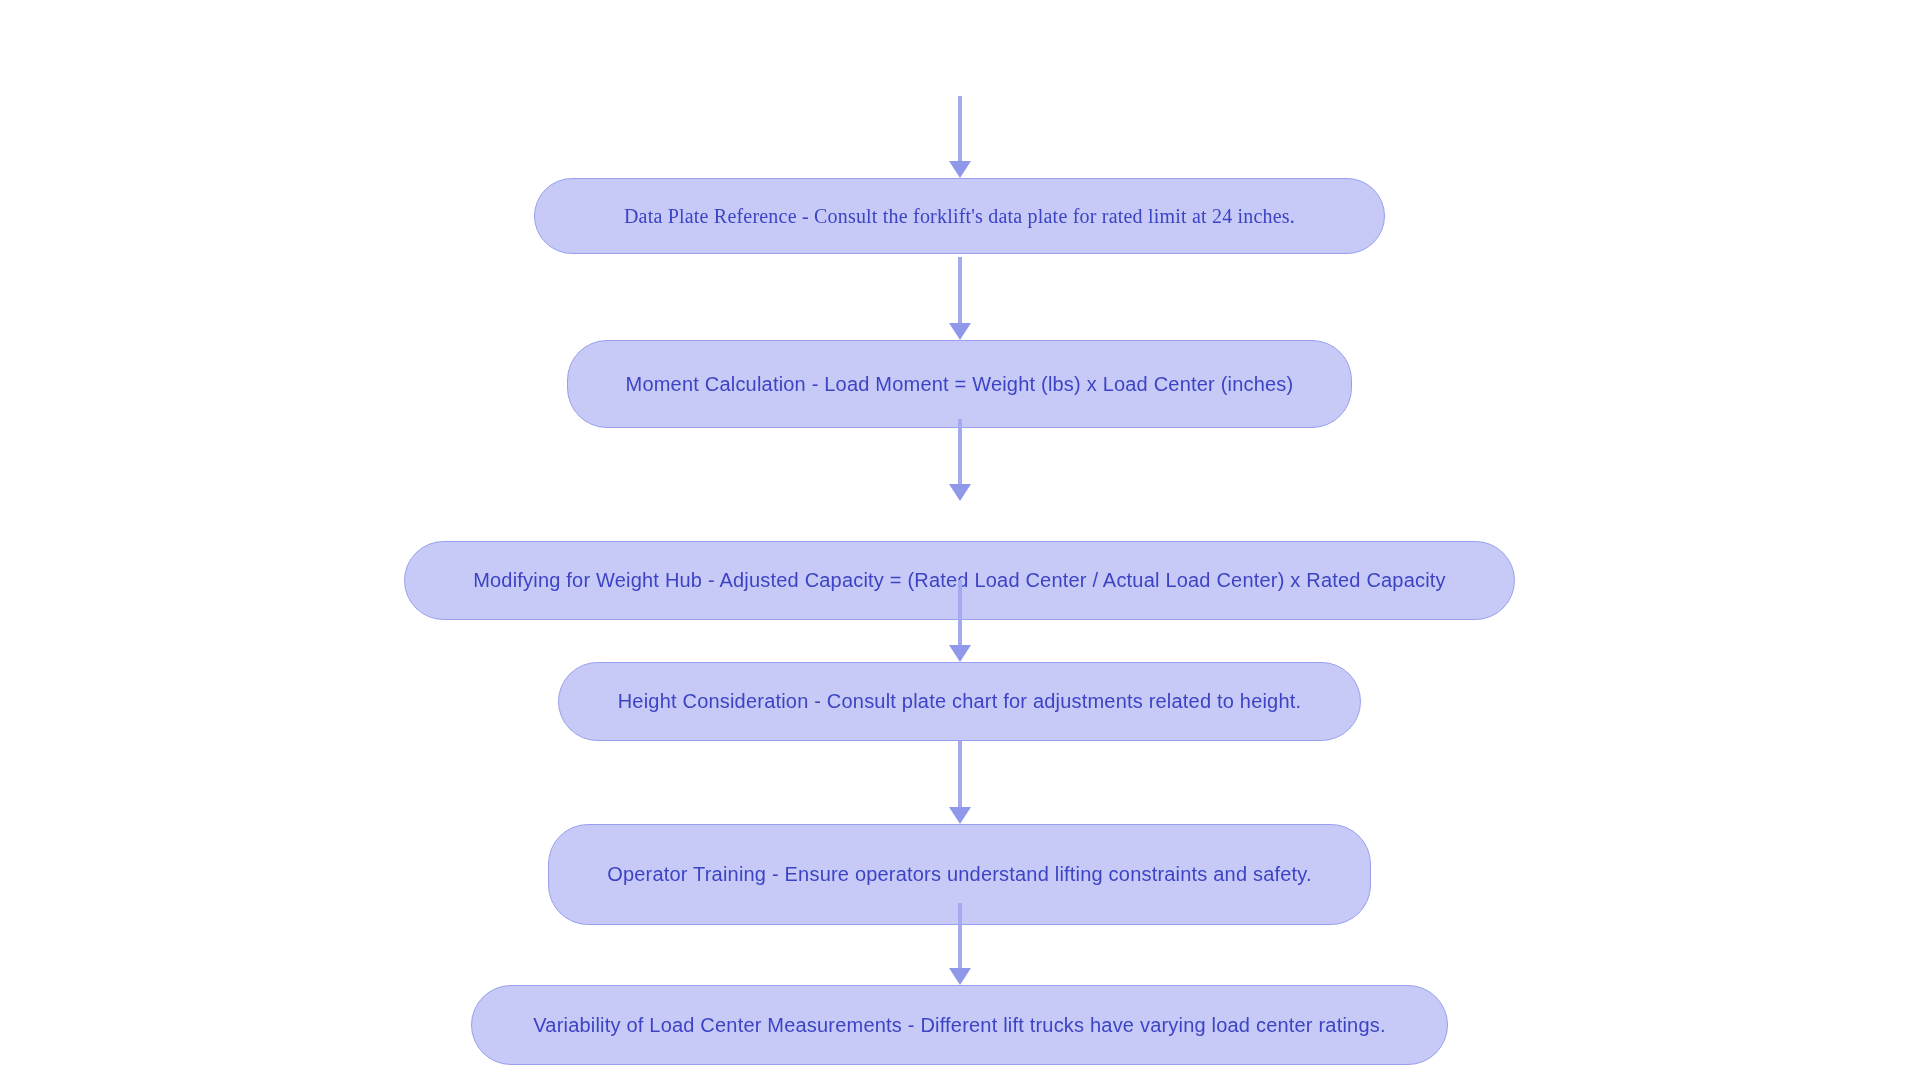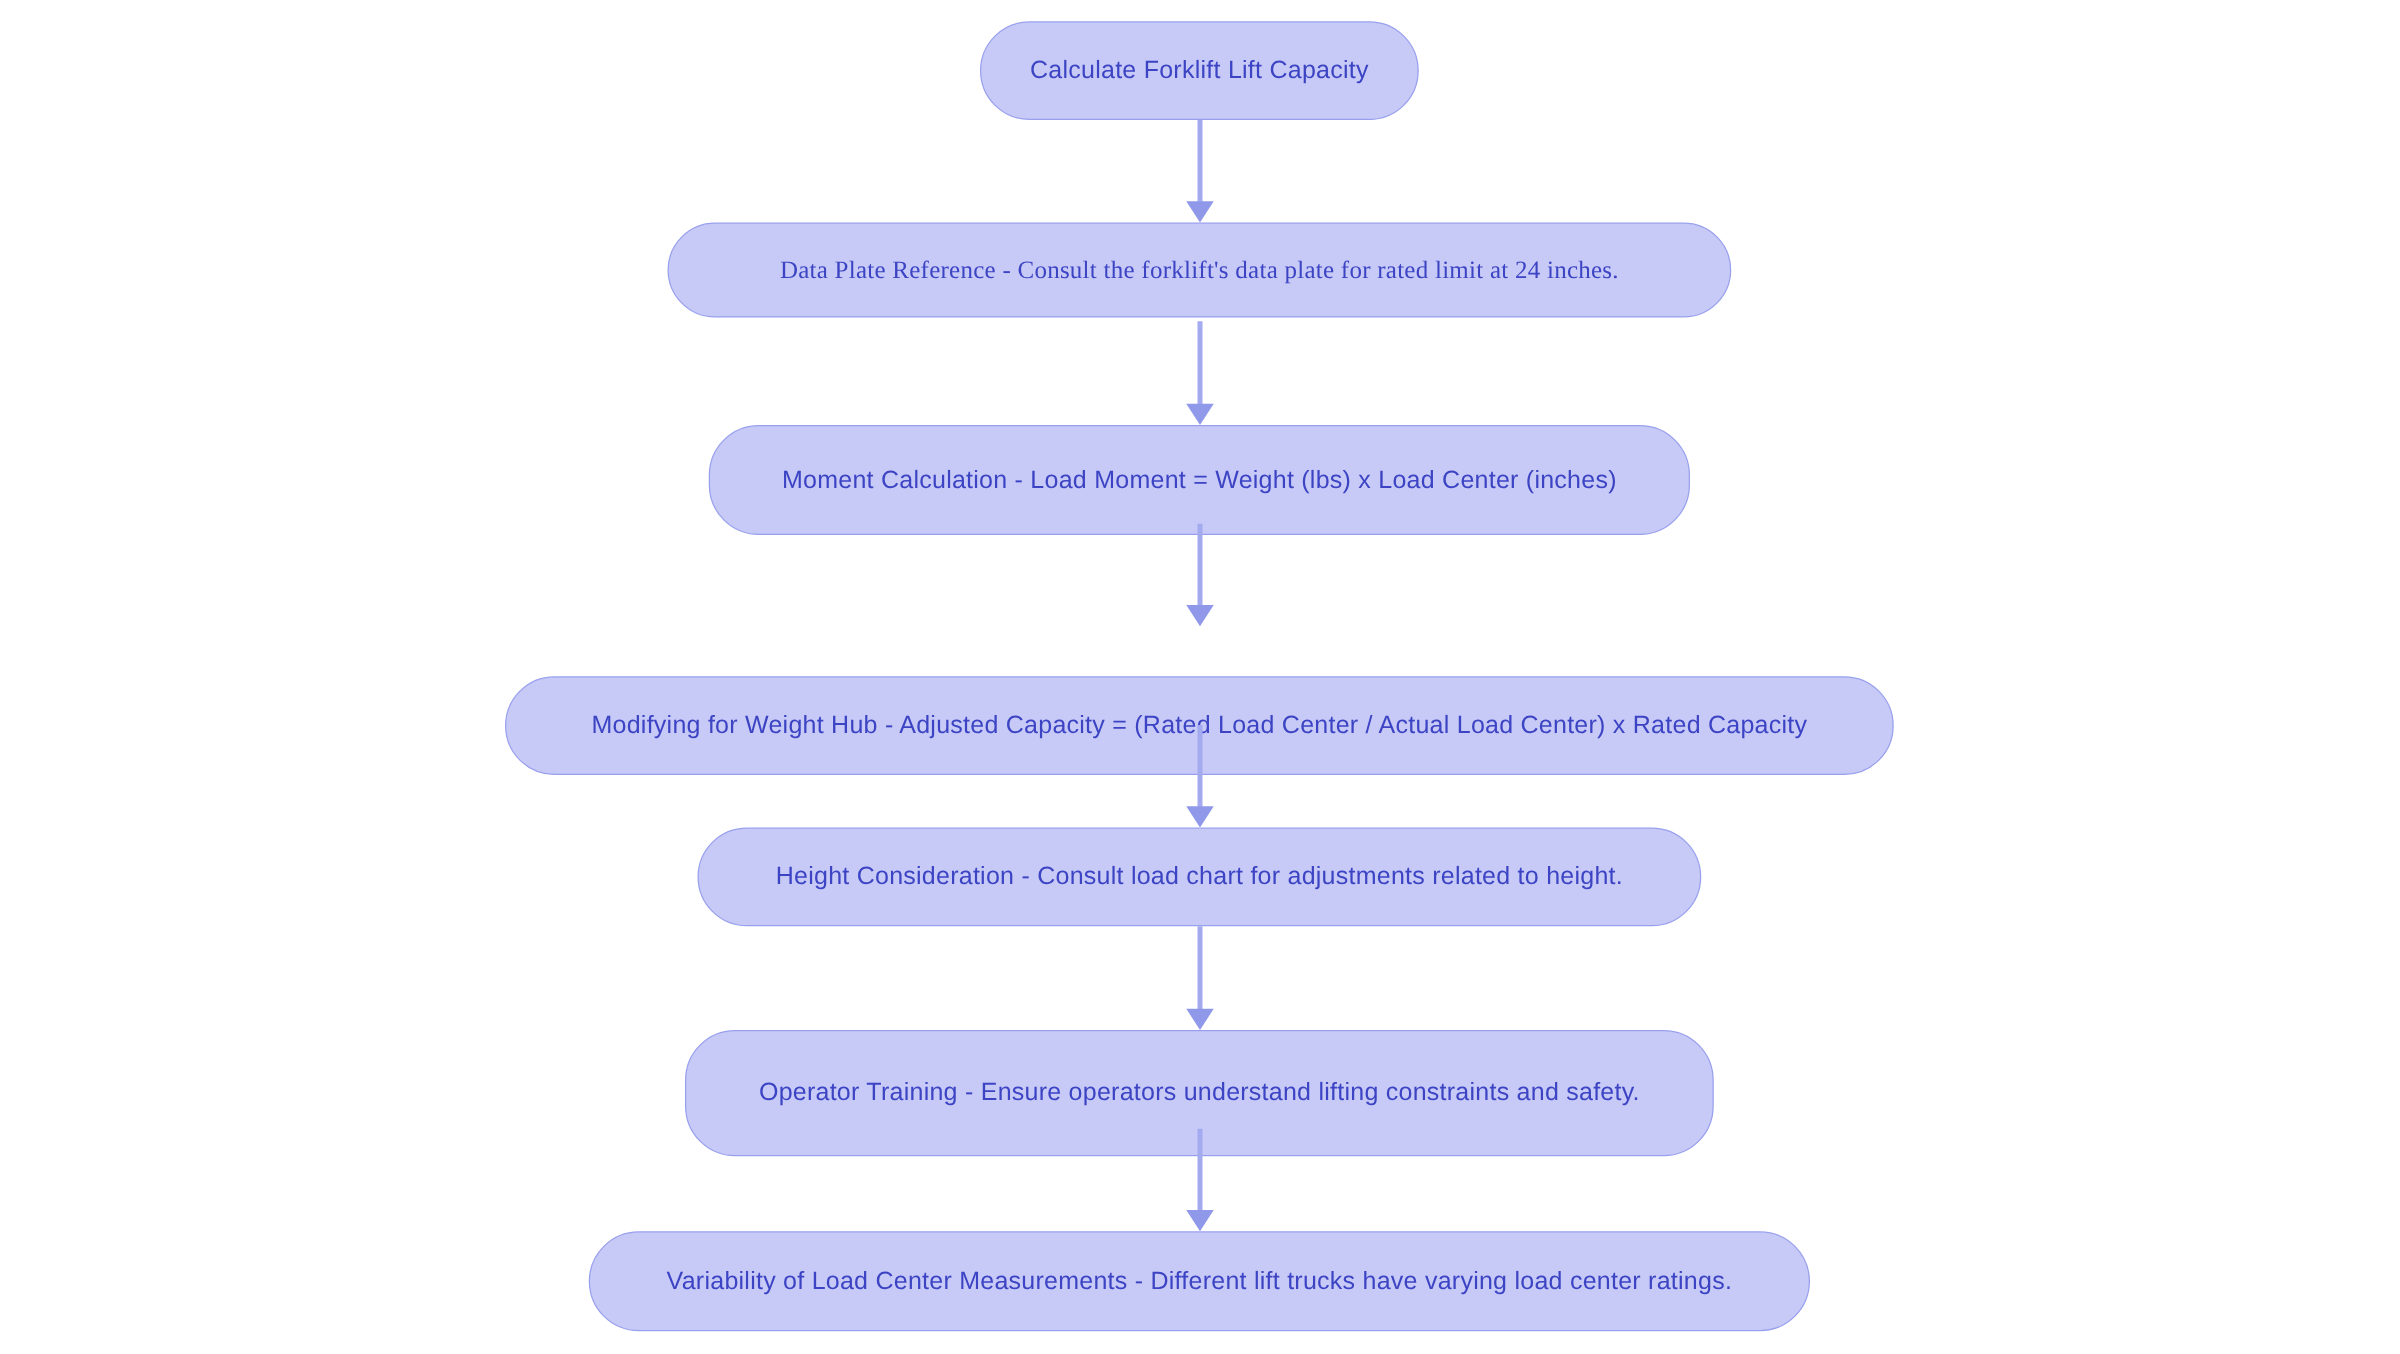--- a/index.html
+++ b/index.html
@@ -52,21 +52,20 @@
     border-left: 11px solid transparent;
     border-right: 11px solid transparent;
     border-top: 17px solid var(--arrow-head, #8f98e9);
   }
 </style>
 </head>
 <body>
 
 <div class="canvas">
 
-  <div class="node" style="left:784px; top:17px; width:351px; height:79px;">Calculate Forklift Lift Capacity</div>
 
   <div class="arrow" style="left:948px; top:96px; height:82px;">
     <div class="arrow-line"></div>
     <div class="arrow-head"></div>
   </div>
 
   <div class="node" style="left:534px; top:178px; width:851px; height:76px;font-family:Liberation Serif, serif;">Data Plate Reference - Consult the forklift's data plate for rated limit at 24 inches.</div>
 
   <div class="arrow" style="left:948px; top:257px; height:83px;">
     <div class="arrow-line"></div>
@@ -80,21 +79,21 @@
     <div class="arrow-head"></div>
   </div>
 
   <div class="node" style="left:404px; top:501px; width:1111px; height:79px;margin-top:40px;">Modifying for Weight Hub - Adjusted Capacity = (Rated Load Center / Actual Load Center) x Rated Capacity</div>
 
   <div class="arrow" style="left:948px; top:580px; height:82px;">
     <div class="arrow-line"></div>
     <div class="arrow-head"></div>
   </div>
 
-  <div class="node" style="left:558px; top:662px; width:803px; height:79px;">Height Consideration - Consult load chart for adjustments related to height.</div>
+  <div class="node" style="left:558px; top:662px; width:803px; height:79px;">Height Consideration - Consult plate chart for adjustments related to height.</div>
 
   <div class="arrow" style="left:948px; top:741px; height:83px;">
     <div class="arrow-line"></div>
     <div class="arrow-head"></div>
   </div>
 
   <div class="node" style="left:548px; top:824px; width:823px; height:101px;">Operator Training - Ensure operators understand lifting constraints and safety.</div>
 
   <div class="arrow" style="left:948px; top:903px; height:82px;">
     <div class="arrow-line"></div>

